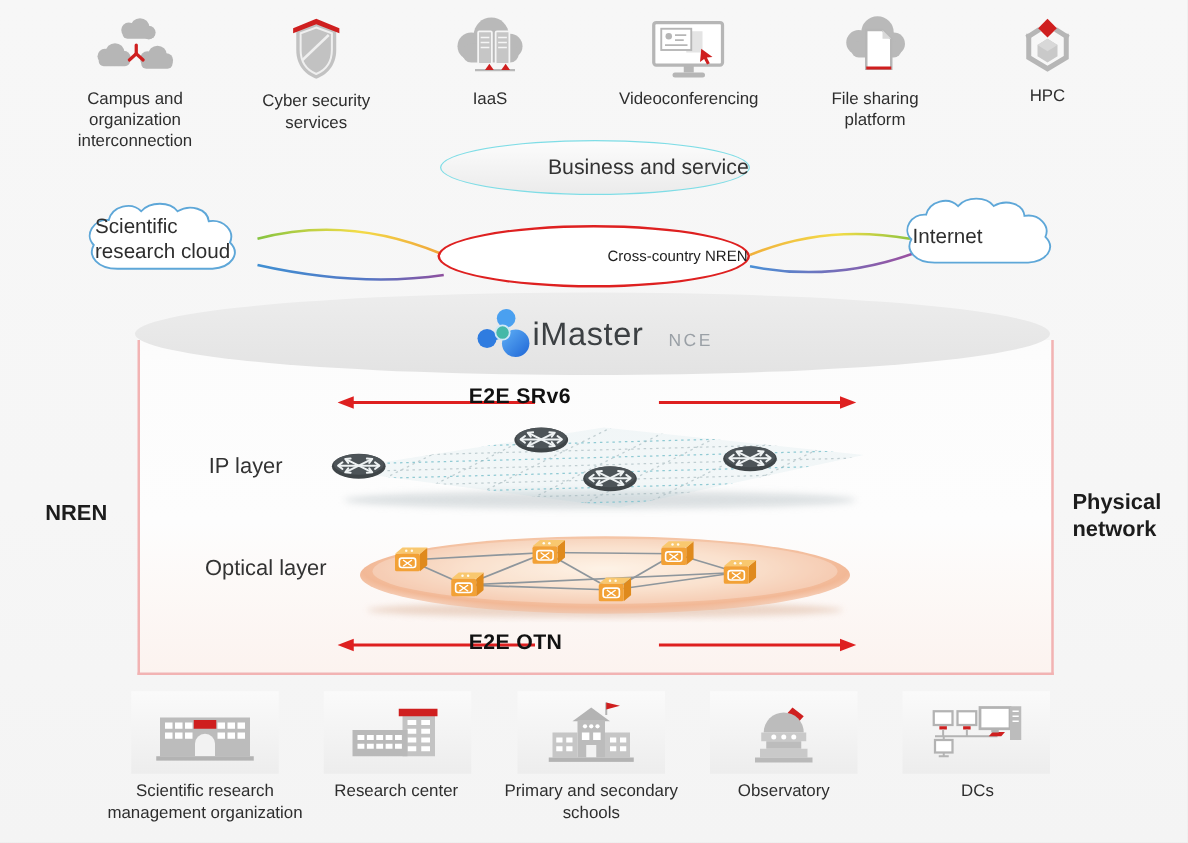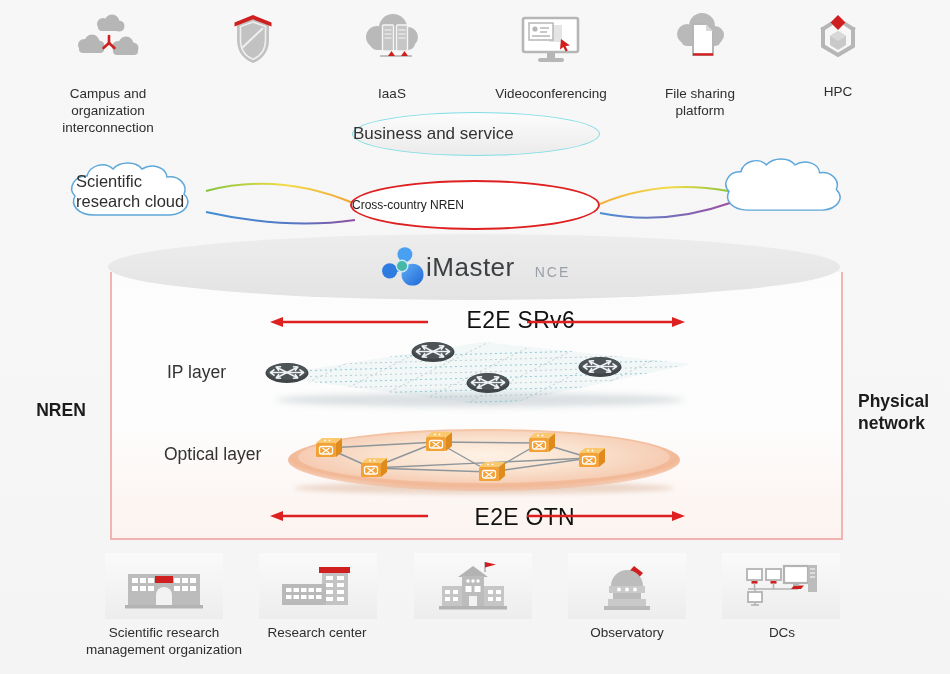--- a/index.html
+++ b/index.html
@@ -1,35 +1,35 @@
 <!DOCTYPE html>
 <html style="--accent-red: #de2020; --icon-red: #cf1f1f; --border-pink: #f2b3b3; --cloud-stroke: #5ea7d8; --business-stroke: #7fdde6; --icon-gray: #b6b6b6; --mesh-teal: #7fc2cd; --otn-orange: #f2a136; --platform-gray: #e9e9e9;"><head>
 <meta charset="utf-8">
 <style>
   html,body{margin:0;padding:0;background:#eee;}
   body{font-family:"Liberation Sans",sans-serif;color:#2e2e2e;-webkit-font-smoothing:antialiased;}
   .stage{position:relative;width:950px;height:674px;margin:0 auto;overflow:hidden;
          background:linear-gradient(180deg,#f7f7f7 0%,#f6f6f6 60%,#f4f4f4 100%);}
   .abs{position:absolute;}
   .svc{display:flex;flex-direction:column;align-items:center;}
-  .svc-label{font-size:13.5px;line-height:17px;text-align:center;margin-top:21px;color:#2e2e2e;}
+  .svc-label{font-size:13.5px;line-height:17px;text-align:center;margin-top:6px;color:#2e2e2e;}
   .cloud-text{font-size:16.5px;line-height:20px;color:#2e2e2e;}
-  .pill{display:flex;align-items:center;justify-content:flex-start;border-radius:50%;}
+  .pill{display:flex;align-items:center;justify-content:flex-end;border-radius:50%;}
   .business{border:1px solid var(--business-stroke,#7fdde6);
             background:linear-gradient(180deg,#fcfcfc,#ebebeb);font-size:17px;color:#333;}
   .nren-ellipse{border:2px solid var(--accent-red,#df1f1f);background:#fff;font-size:12px;color:#1d1d1d;}
   .platform-ellipse{border-radius:50%;background:linear-gradient(180deg,#ededed,#e3e3e3);
             display:flex;align-items:center;justify-content:flex-start;padding-left:272px;box-sizing:border-box;}
   .brand{font-size:26px;color:#3c4043;letter-spacing:.5px;}
   .brand-suffix{font-size:14px;color:#9aa0a6;letter-spacing:2px;margin:10px 0 0 20px;}
   .platform-label{font-size:18px;color:#333;margin-left:52px;}
   .netbox{border-left:2px solid var(--border-pink,#f2b3b3);border-right:2px solid var(--border-pink,#f2b3b3);
           border-bottom:2px solid var(--border-pink,#f2b3b3);
           background:linear-gradient(180deg,rgba(255,255,255,.65) 0%,#fdfdfd 55%,#fcf3ef 100%);}
-  .e2e{font-size:23px;font-weight:normal;color:#111;text-align:right;letter-spacing:.3px;}
+  .e2e{font-size:17px;font-weight:bold;color:#111;text-align:left;letter-spacing:.3px;}
   .layer-label{font-size:17.5px;color:#333;text-align:right;}
   .side-label{font-size:17.5px;font-weight:bold;color:#1c1c1c;line-height:1.25;}
   .site-box{background:linear-gradient(180deg,#fafafa 0%,#ededed 100%);
             display:flex;align-items:center;justify-content:center;}
   .site-label{font-size:13.5px;line-height:17px;text-align:center;color:#2e2e2e;}
 </style>
 </head>
 <body>
 
 <div class="stage">
@@ -91,20 +91,21 @@
     <div class="svc-label" style="width:116px">Campus and organization interconnection</div>
   </div>
 
   <div class="abs svc" style="left:183px;top:12px;width:140px">
     <svg width="46" height="54" viewBox="0 0 46 54">
       <path d="M23,6 L39,12 V28 C39,41 31,48 23,51 C15,48 7,41 7,28 V12 Z" fill="#c2c2c2"></path>
       <path d="M23,10 L35.5,14.6 V28 C35.5,38.5 29.5,44.5 23,47.2 C16.5,44.5 10.5,38.5 10.5,28 V14.6 Z" fill="none" stroke="#efefef" stroke-width="1.6"></path>
       <path d="M12,36 L33,16" stroke="#efefef" stroke-width="2"></path>
       <path d="M4.5,10.5 L23,3 L41.5,10.5 L41.5,14.5 L23,7.3 L4.5,14.5 Z" fill="#cf1f1f"></path>
     </svg>
+    <div class="svc-label" style="width:110px">Cyber security services</div>
   </div>
 
   <div class="abs svc" style="left:322px;top:12px;width:140px">
     <svg width="64" height="52" viewBox="0 0 64 52">
       <g fill="#b9b9b9">
         <circle cx="17" cy="25" r="11"></circle>
           <circle cx="33" cy="16" r="14"></circle>
           <circle cx="48" cy="25" r="10"></circle>
           <rect x="10" y="23" width="45" height="15" rx="7"></rect>
       </g>
@@ -205,20 +206,21 @@
   </svg>
   <div class="abs cloud-text" style="left:76px;top:171px;width:128px">Scientific research cloud</div>
 
   <div class="abs pill nren-ellipse" style="left:350px;top:180px;width:250px;height:50px;box-sizing:border-box">
     <span>Cross-country NREN</span>
   </div>
 
   <svg class="abs" style="left:720px;top:156px" width="148" height="61">
     <use href="#sym-cloud"></use>
   </svg>
+  <div class="abs cloud-text" style="left:730px;top:179px;width:130px">Internet</div>
 
   <div class="abs netbox" style="left:110px;top:272px;width:729px;height:266px"></div>
 
   <div class="abs platform-ellipse" style="left:108px;top:234px;width:732px;height:66px">
     <svg width="46" height="42" viewBox="0 0 48 44">
       <defs>
         <linearGradient id="lgBig" x1="0" y1="0" x2="1" y2="1">
           <stop offset="0" stop-color="#5fb0f6"></stop>
             <stop offset="1" stop-color="#1f66d6"></stop>
         </linearGradient>
@@ -463,16 +465,17 @@
       <rect x="51" y="21" width="6" height="3" fill="#b3b3b3"></rect>
       <rect x="66" y="3" width="9" height="27" fill="#bcbcbc"></rect>
       <g stroke="#fff" stroke-width="1.2">
           <path d="M68,7 h5 M68,11 h5 M68,15 h5"></path>
         </g>
     </svg>
   </div>
 
   <div class="abs site-label" style="left:74px;top:624px;width:180px">Scientific research management organization</div>
   <div class="abs site-label" style="left:242px;top:624px;width:150px">Research center</div>
+  <div class="abs site-label" style="left:398px;top:624px;width:150px">Primary and secondary schools</div>
   <div class="abs site-label" style="left:552px;top:624px;width:150px">Observatory</div>
   <div class="abs site-label" style="left:707px;top:624px;width:150px">DCs</div>
 
 </div>
 
 </body></html>

